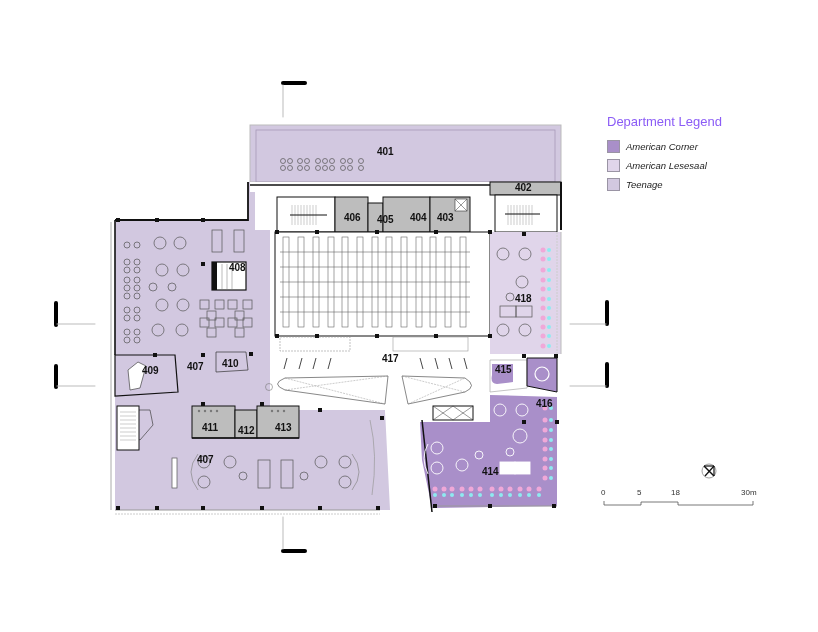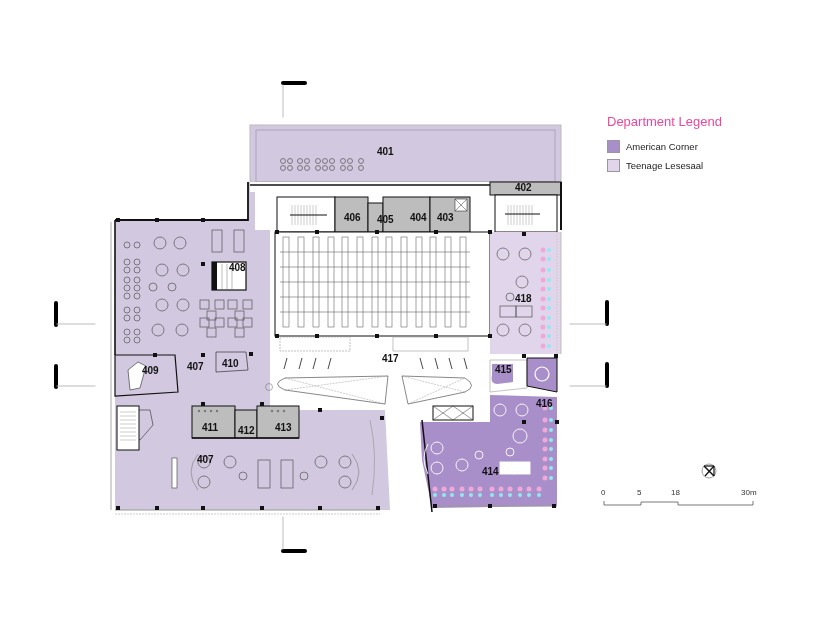--- a/index.html
+++ b/index.html
@@ -1,23 +1,23 @@
 <!DOCTYPE html>
 <html><head>
 <meta charset="utf-8">
 <style>
   html, body { margin: 0; padding: 0; background: #ffffff; }
   body { width: 818px; height: 632px; position: relative; overflow: hidden; font-family: "Liberation Sans", sans-serif; }
   #plan { position: absolute; left: 0; top: 0; }
   .room-label { font-family: "Liberation Sans", sans-serif; font-weight: bold; font-size: 10px; fill: #111; }
   .legend { position: absolute; left: 607px; top: 114px; }
-  .legend-title { font-size: 13px; color: #ec4899; margin-bottom: 8px; }
+  .legend-title { font-size: 13px; color: #8b5cf6; margin-bottom: 8px; }
   .legend-item { display: flex; align-items: center; height: 19px; }
   .swatch { width: 13px; height: 13px; border: 1px solid #9a94a4; margin-right: 6px; box-sizing: border-box; }
-  .legend-label { font-size: 9.5px; color: #222; }
+  .legend-label { font-size: 9.5px; color: #222; font-style: italic; }
   .scale { position: absolute; left: 598px; top: 488px; width: 160px; height: 30px; }
   .scale-tick-label { position: absolute; top: 0; font-size: 8px; color: #333; }
   .north { position: absolute; left: 701px; top: 463px; width: 16px; height: 16px; }
 </style>
 </head>
 <body>
 
 <svg id="plan" width="818" height="632" viewBox="0 0 818 632">
 
   <g stroke-linecap="round">
@@ -452,21 +452,25 @@
 </svg>
 
 <div class="legend">
   <div class="legend-title">Department Legend</div>
   <div class="legend-item">
     <div class="swatch" style="background:#a98fc9"></div>
     <span class="legend-label">American Corner</span>
   </div>
   <div class="legend-item">
     <div class="swatch" style="background:#e0d5ea"></div>
-    <span class="legend-label">Teenage Lesesaal</span>
+    <span class="legend-label">American Lesesaal</span>
+  </div>
+  <div class="legend-item">
+    <div class="swatch" style="background:#d2c8e0"></div>
+    <span class="legend-label">Teenage</span>
   </div>
 </div>
 
 <svg class="north" viewBox="0 0 16 16">
   <circle cx="8" cy="8" r="7" fill="none" stroke="#888" stroke-width="0.8"></circle>
   <line x1="3" y1="3" x2="13" y2="13" stroke="#111" stroke-width="1.4"></line>
   <line x1="3" y1="3" x2="13" y2="3" stroke="#111" stroke-width="1.2"></line>
   <line x1="13" y1="3" x2="13" y2="13" stroke="#111" stroke-width="1.2"></line>
   <line x1="13" y1="3" x2="4" y2="13" stroke="#111" stroke-width="1.2"></line>
 </svg>

